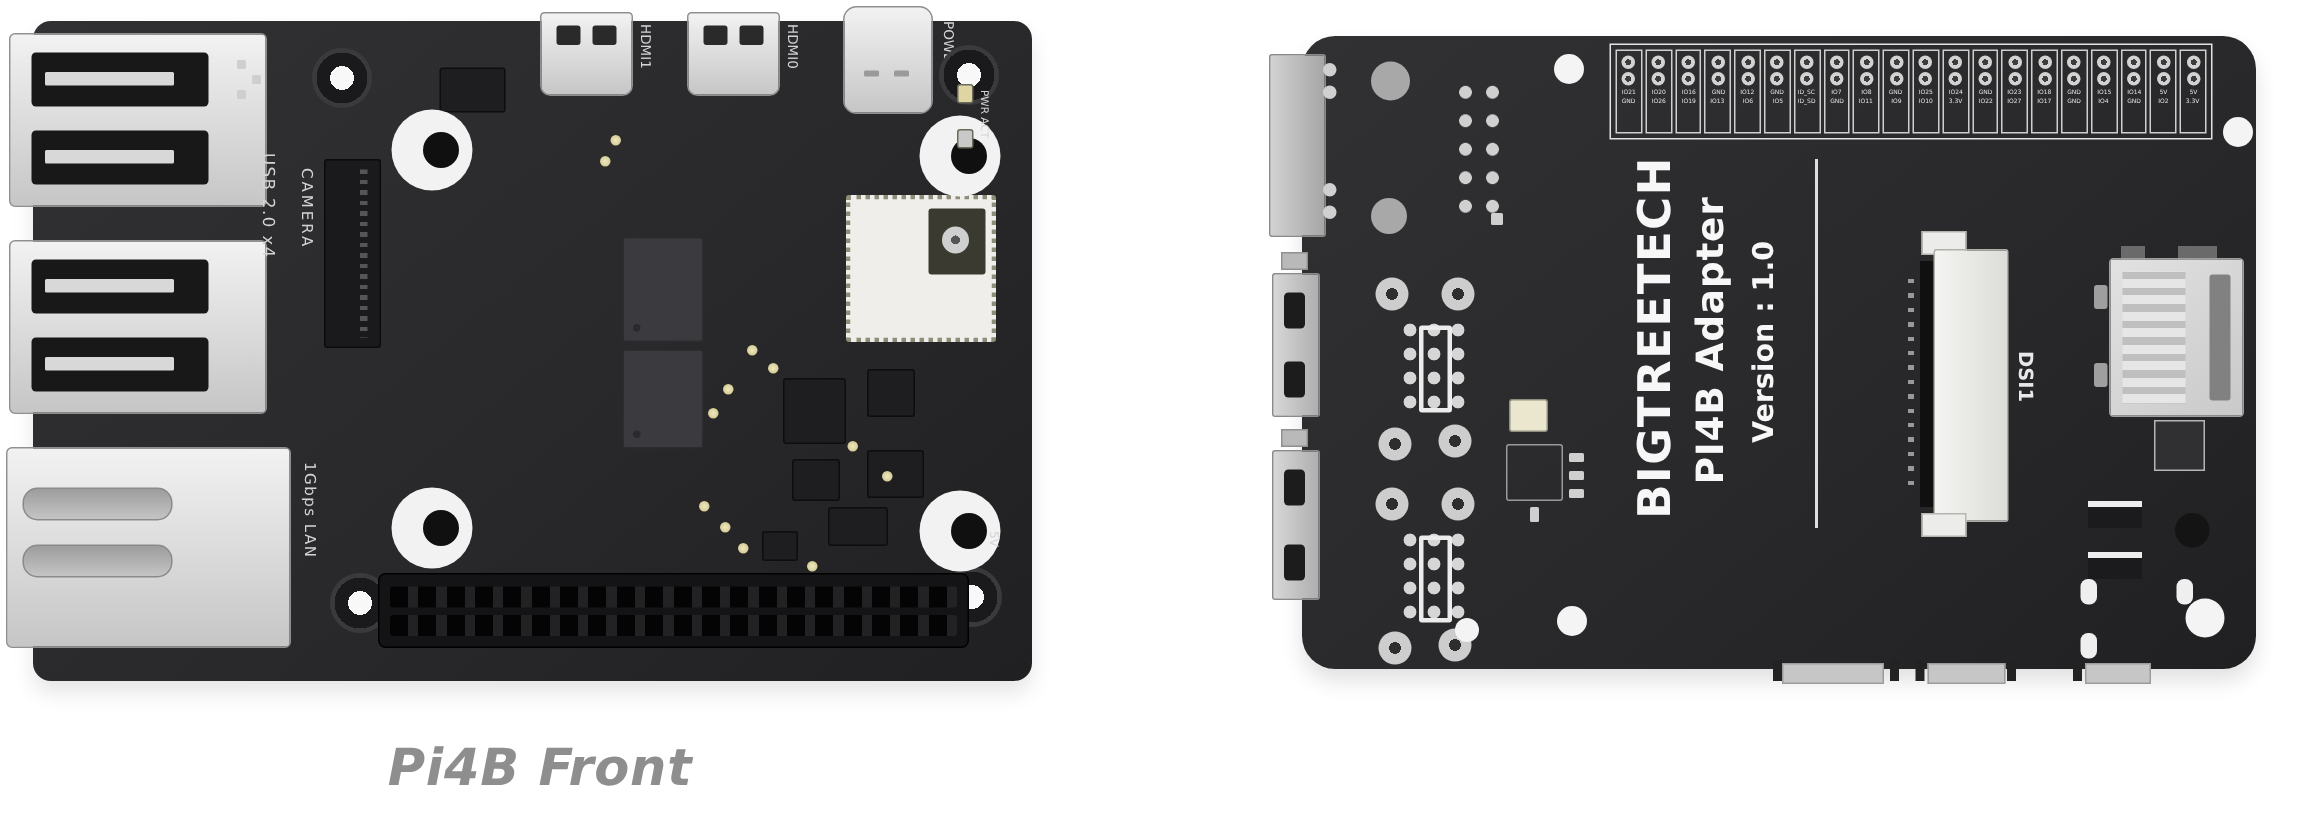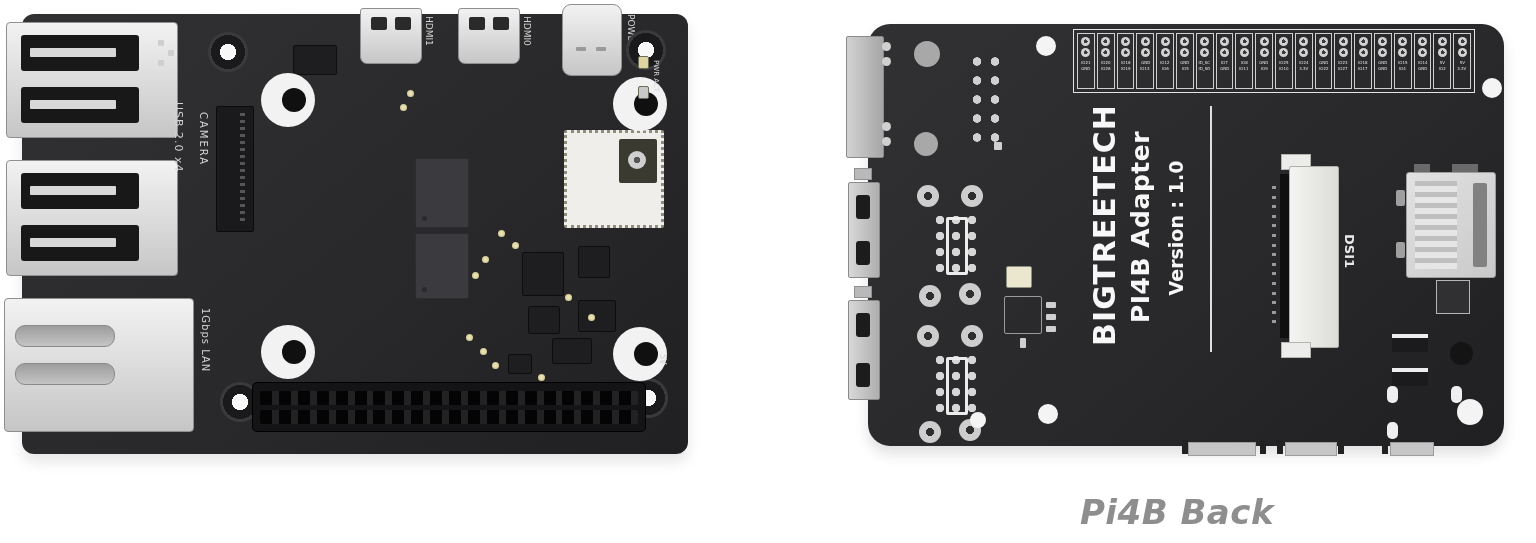--- a/index.html
+++ b/index.html
@@ -401,14 +401,14 @@
     <i class="bnub" style="left:314px;top:416px"></i>
     <i class="btab" style="left:320px;top:418px;width:66px"></i>
     <i class="bnub" style="left:392px;top:416px"></i>
     <i class="bnub" style="left:409px;top:416px"></i>
     <i class="btab" style="left:417px;top:418px;width:50px"></i>
     <i class="bnub" style="left:470px;top:416px"></i>
     <i class="bnub" style="left:514px;top:416px"></i>
     <i class="btab" style="left:522px;top:418px;width:42px"></i>
   </div>
 
-  <div class="caption" style="left:1067px;top:492px">Pi4B Back</div>
+  <div class="caption" style="left:250px;top:492px">Pi4B Front</div>
 </div>
 
 </body></html>

